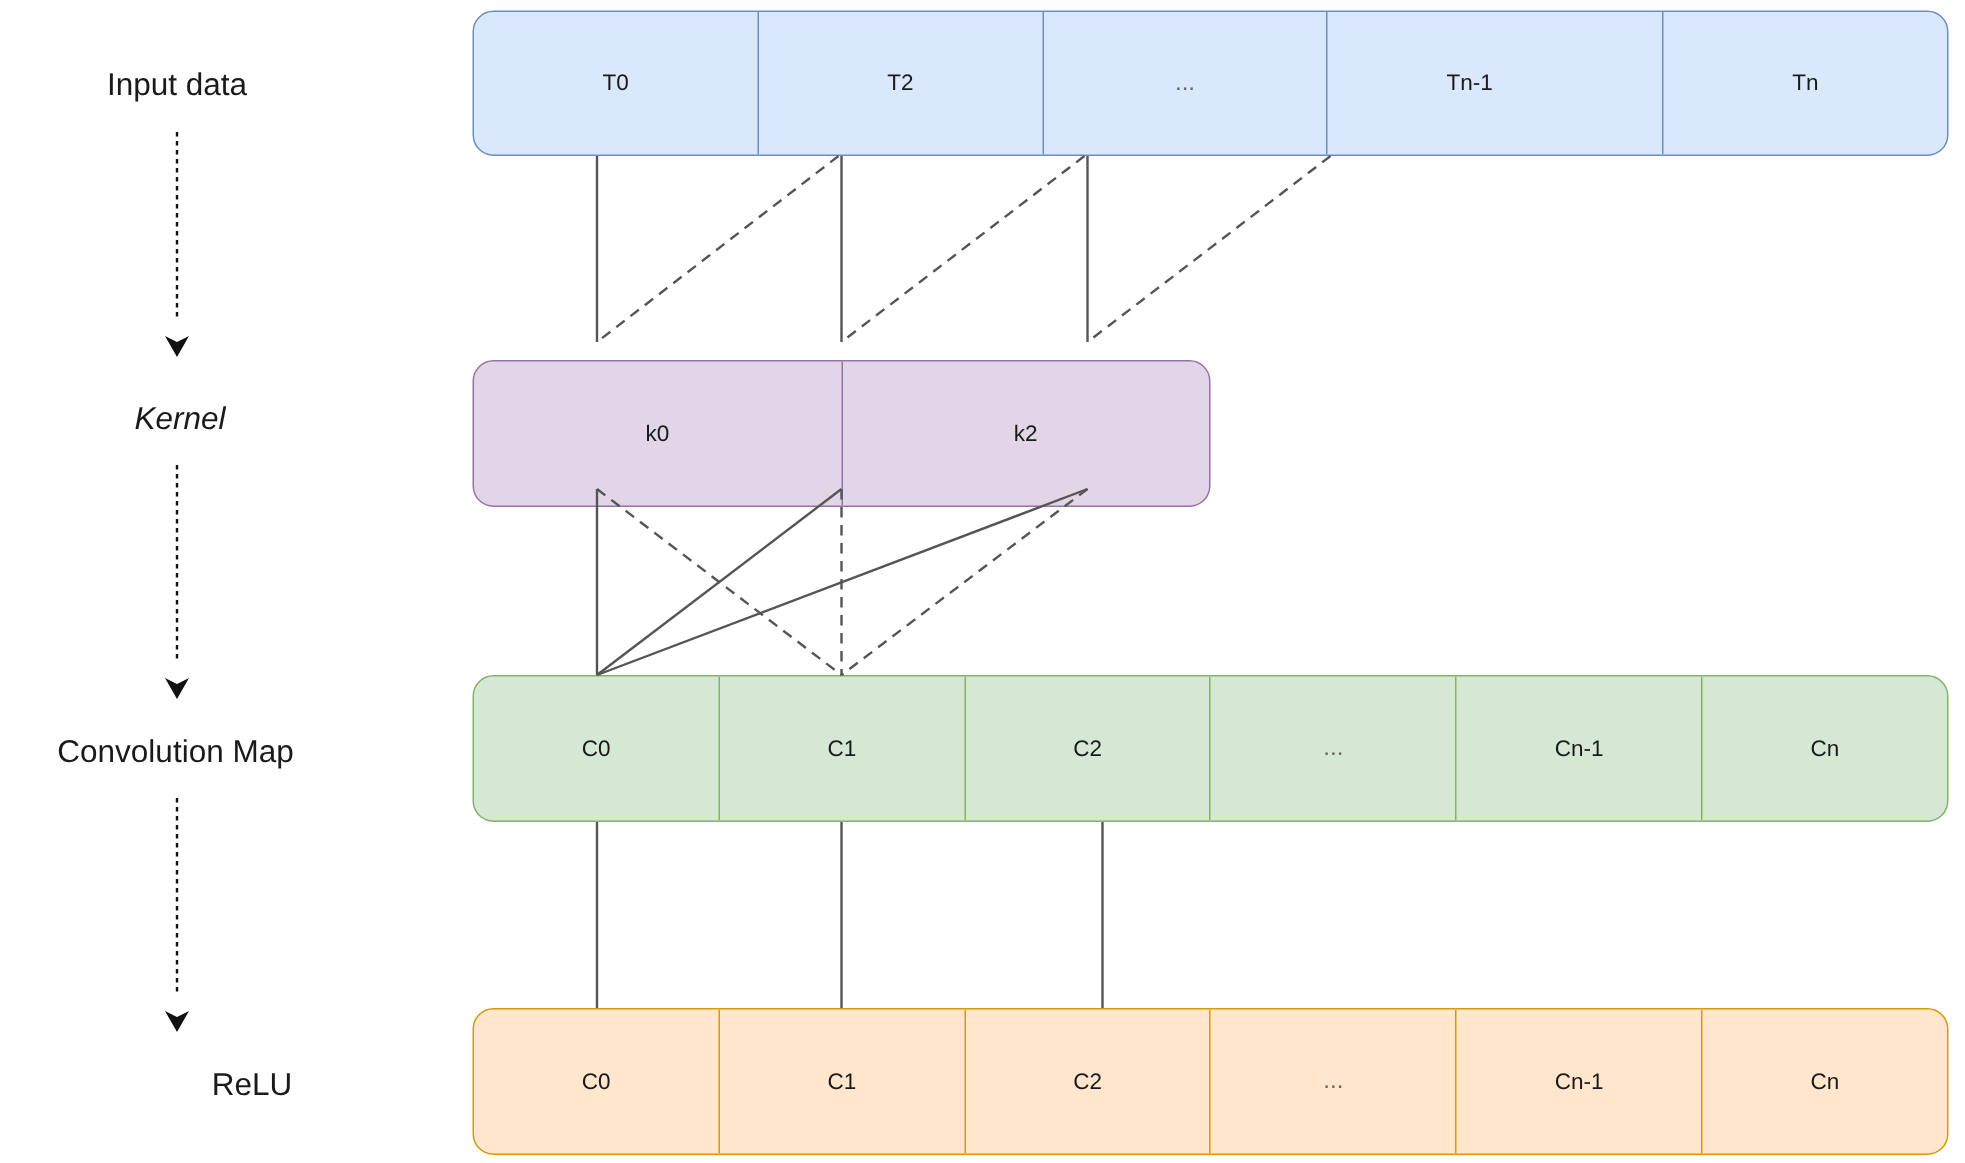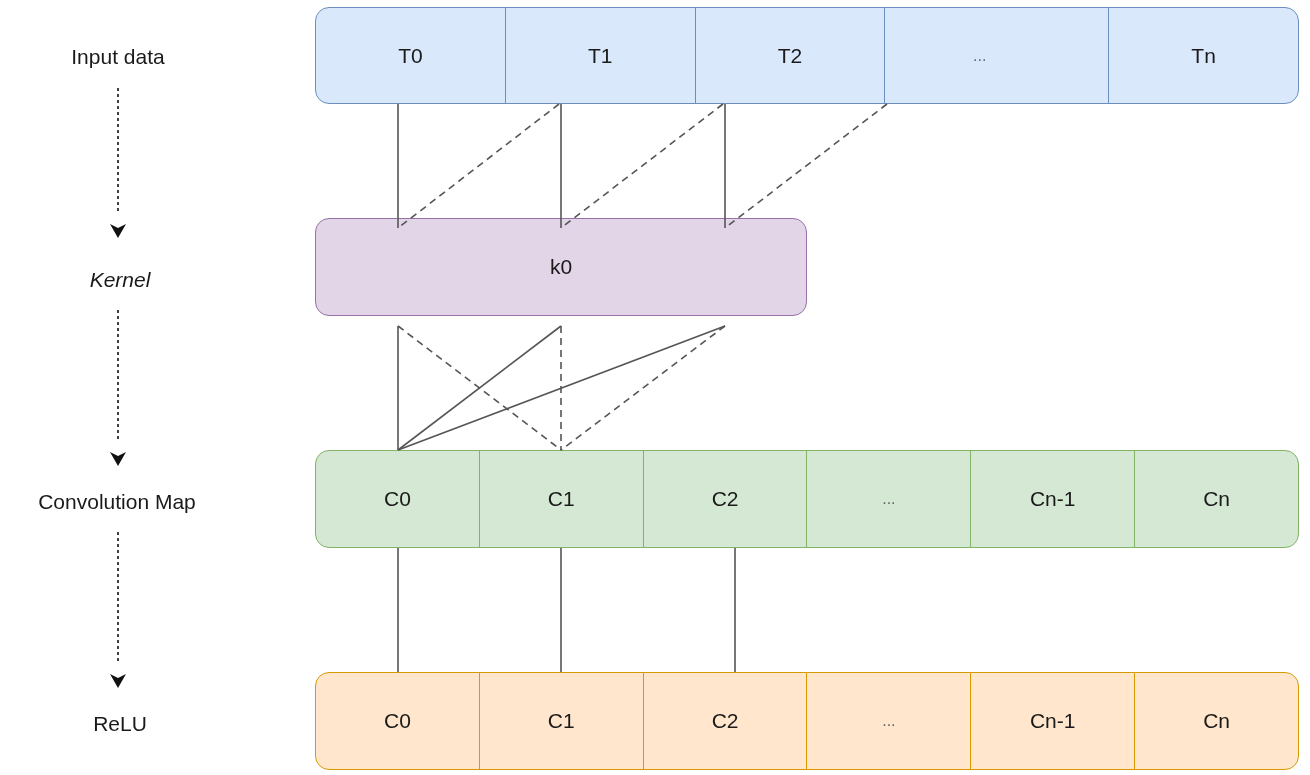--- a/index.html
+++ b/index.html
@@ -1,41 +1,42 @@
 <!DOCTYPE html>
 <html><head>
 <meta charset="utf-8">
 <style>
   html, body { margin:0; padding:0; background:#ffffff; }
   body { width:1310px; height:775px; position:relative; overflow:hidden;
          font-family:"Liberation Sans", sans-serif; color:#1a1a1a; }
   .stage-label { position:absolute; font-size:21px; text-align:center; width:240px; }
   .row { position:absolute; display:flex; border-radius:14px; overflow:hidden; box-sizing:border-box; }
   .cell { flex:1; display:flex; align-items:center; justify-content:center;
-          font-size:21px; box-sizing:border-box; }
+          font-size:15px; box-sizing:border-box; }
   .cell + .cell { border-left-width:1.5px; border-left-style:solid; }
   svg.wires { position:absolute; left:0; top:0; pointer-events:none; }
 </style>
 </head>
 <body>
 
 <div class="stage-label" style="left:-2px;top:45px;">Input data</div>
 <div class="stage-label" style="left:0px;top:268px;font-style:italic;">Kernel</div>
 <div class="stage-label" style="left:-3px;top:490px;">Convolution Map</div>
-<div class="stage-label" style="left:0px;top:712px;">ReLU</div>
+<div class="stage-label" style="left:0px;top:712px;padding-left:48px;">ReLU</div>
 
 <div class="row" id="row-input" style="left: 315px; top: 7px; width: 984px; height: 97px; background: rgb(218, 232, 252); border: 1.5px solid rgb(108, 142, 191);">
     <div class="cell" style="border-left-color: rgb(108, 142, 191);">T0</div>
-    <div class="cell" style="border-left-color: rgb(108, 142, 191);">T1</div>
     <div class="cell" style="border-left-color: rgb(108, 142, 191);">T2</div>
     <div class="cell" style="border-left-color: rgb(108, 142, 191); font-size: 16px; color: rgb(102, 102, 102);">...</div>
+    <div class="cell" style="border-left-color: rgb(108, 142, 191);">Tn-1</div>
     <div class="cell" style="border-left-color: rgb(108, 142, 191); margin-left: 34px;">Tn</div>
   </div>
-<div class="row" id="row-kernel" style="left: 315px; top: 218px; width: 492px; height: 98px; background: rgb(225, 213, 231); border: 1.5px solid rgb(150, 115, 166);">
+<div class="row" id="row-kernel" style="left: 315px; top: 240px; width: 492px; height: 98px; background: rgb(225, 213, 231); border: 1.5px solid rgb(150, 115, 166);">
     <div class="cell" style="border-left-color: rgb(150, 115, 166);">k0</div>
+    <div class="cell" style="border-left-color: rgb(150, 115, 166);">k2</div>
   </div>
 <div class="row" id="row-conv" style="left: 315px; top: 450px; width: 984px; height: 98px; background: rgb(213, 232, 212); border: 1.5px solid rgb(130, 179, 102);">
     <div class="cell" style="border-left-color: rgb(130, 179, 102);">C0</div>
     <div class="cell" style="border-left-color: rgb(130, 179, 102);">C1</div>
     <div class="cell" style="border-left-color: rgb(130, 179, 102);">C2</div>
     <div class="cell" style="border-left-color: rgb(130, 179, 102); font-size: 16px; color: rgb(102, 102, 102);">...</div>
     <div class="cell" style="border-left-color: rgb(130, 179, 102);">Cn-1</div>
     <div class="cell" style="border-left-color: rgb(130, 179, 102);">Cn</div>
   </div>
 <div class="row" id="row-relu" style="left: 315px; top: 672px; width: 984px; height: 98px; background: rgb(255, 230, 204); border: 1.5px solid rgb(215, 155, 0);">

